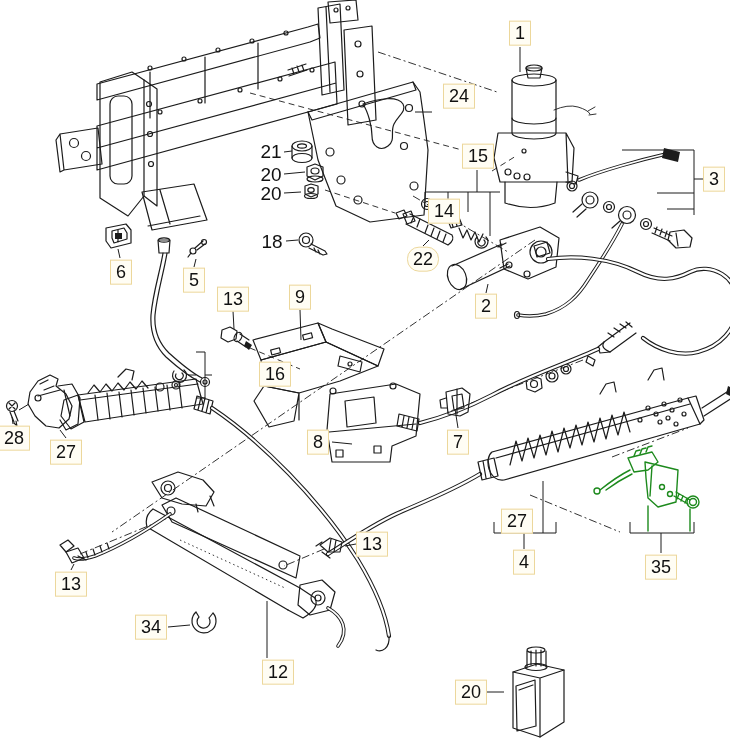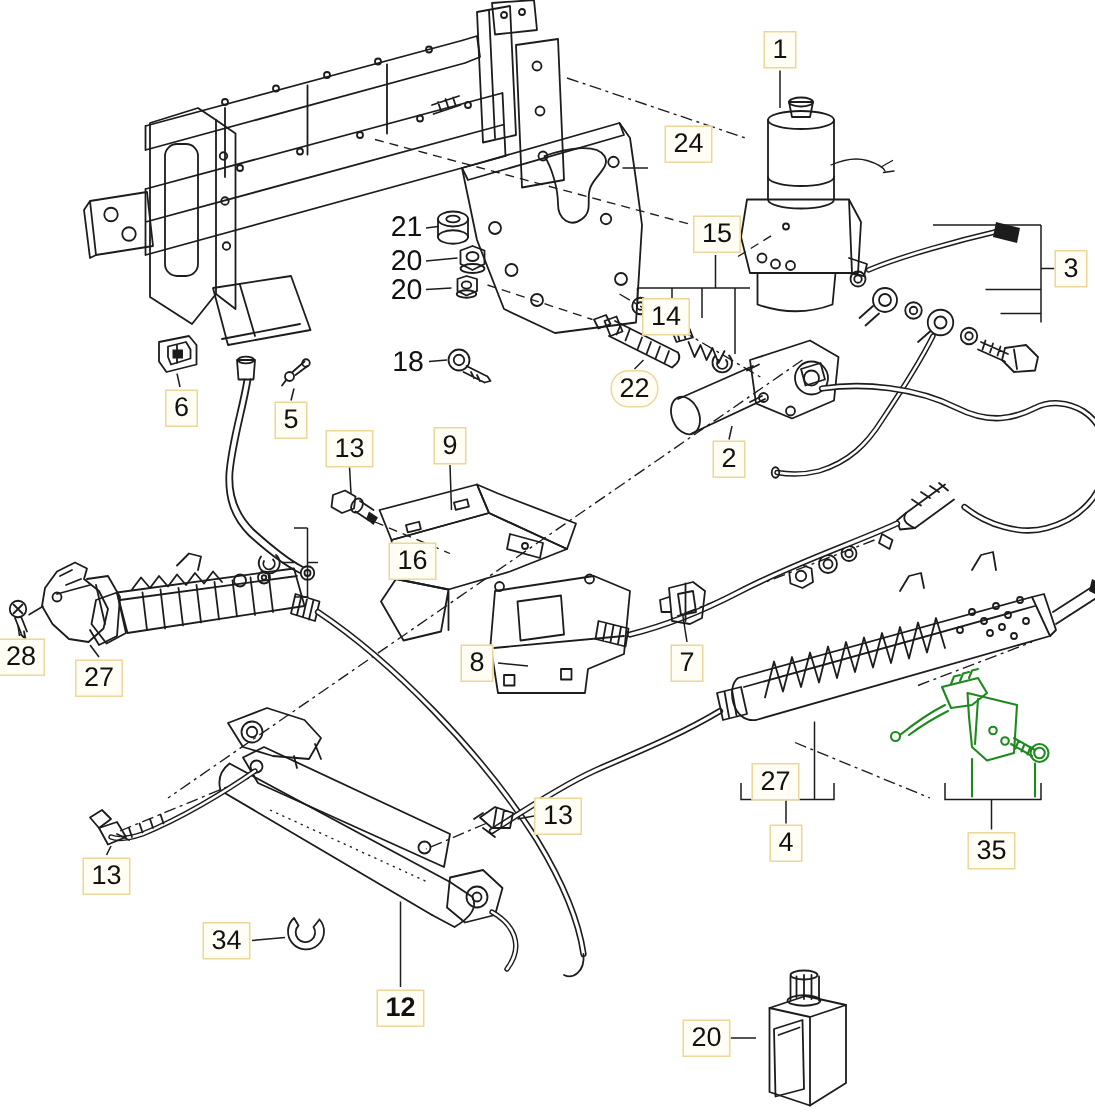--- a/index.html
+++ b/index.html
@@ -416,16 +416,16 @@
       <div class="callout boxed" style="left: 14px; top: 438px;">28</div>
       <div class="callout boxed" style="left: 66px; top: 452px;">27</div>
       <div class="callout boxed" style="left: 318px; top: 442px;">8</div>
       <div class="callout boxed" style="left: 458px; top: 442px;">7</div>
       <div class="callout boxed" style="left: 517px; top: 521px;">27</div>
       <div class="callout boxed" style="left: 372px; top: 544px;">13</div>
       <div class="callout boxed" style="left: 524px; top: 562px;">4</div>
       <div class="callout boxed" style="left: 661px; top: 567px;">35</div>
       <div class="callout boxed" style="left: 71px; top: 584px;">13</div>
       <div class="callout boxed" style="left: 151px; top: 627px;">34</div>
-      <div class="callout boxed" style="left: 267px; top: 672px; font-weight: bold;">12</div>
+      <div class="callout boxed" style="left: 278px; top: 672px;">12</div>
       <div class="callout boxed" style="left: 471px; top: 692px;">20</div>
     </div>
 </div>
 
 </body></html>

